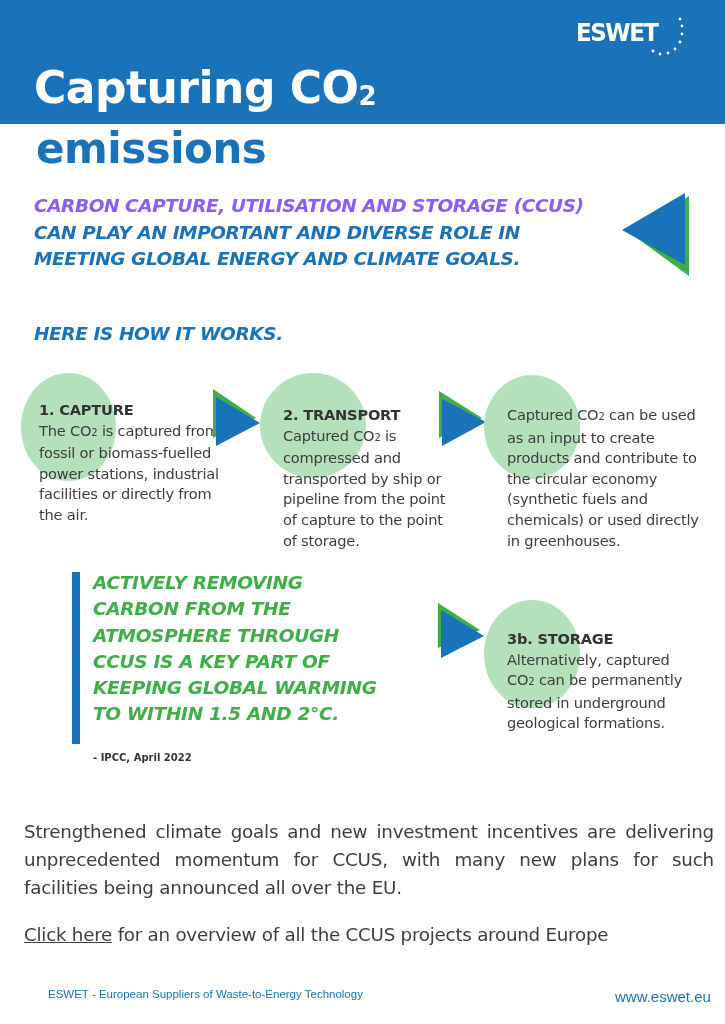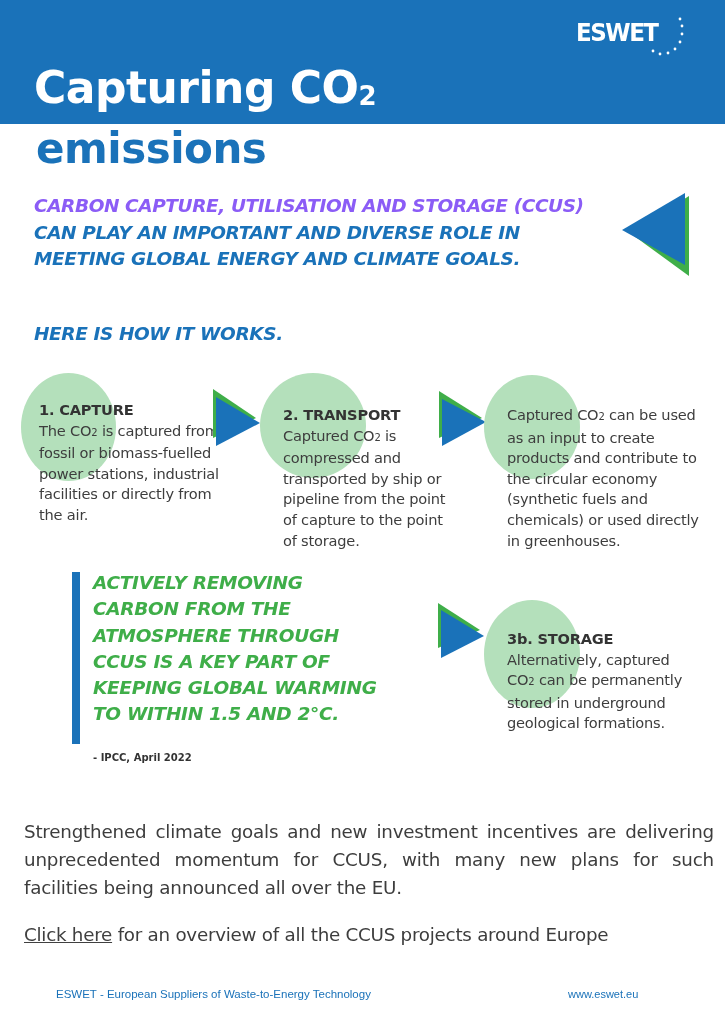--- a/index.html
+++ b/index.html
@@ -30,22 +30,22 @@
   .arrow { position: absolute; width: 50px; height: 60px; }
 
   .quote-bar { position: absolute; left: 72px; top: 572px; width: 8px; height: 172px; background: #1a72b9; }
   .quote { position: absolute; left: 93px; top: 570px; width: 300px; font-family: "DejaVu Sans", sans-serif; font-weight: bold; font-style: italic; font-size: 18.5px; line-height: 26.3px; color: #3fae49; letter-spacing: -0.3px; }
   .quote-source { position: absolute; left: 93px; top: 752px; font-family: "DejaVu Sans", sans-serif; font-weight: bold; font-size: 10px; color: #333333; }
 
   .body-para { position: absolute; left: 24px; top: 818px; width: 690px; font-family: "DejaVu Sans", sans-serif; font-size: 18.3px; line-height: 28px; color: #3d3d3d; text-align: justify; letter-spacing: -0.2px; }
   .cta { position: absolute; left: 24px; top: 924px; font-family: "DejaVu Sans", sans-serif; font-size: 18.3px; color: #3d3d3d; letter-spacing: -0.25px; white-space: nowrap; }
   .cta a { color: #404040; text-decoration: underline; }
 
-  .footer-left { position: absolute; left: 56px; top: 988px; font-family: "Liberation Sans", sans-serif; font-size: 11.5px; color: #1a72b9; }
-  .footer-right { position: absolute; left: 568px; top: 988px; font-family: "Liberation Sans", sans-serif; font-size: 11px; color: #1a72b9; }
+  .footer-left { position: absolute; left: 48px; top: 988px; font-family: "Liberation Sans", sans-serif; font-size: 11.5px; color: #1a72b9; }
+  .footer-right { position: absolute; left: 615px; top: 988px; font-family: "Liberation Sans", sans-serif; font-size: 15px; color: #1a72b9; }
 </style>
 </head>
 <body>
 
 <div class="banner"></div>
 
 <div class="logo">
   <span class="logo-text">ESWET</span>
   <svg class="logo-stars" viewBox="0 0 112 46">
     <g fill="#ffffff">

